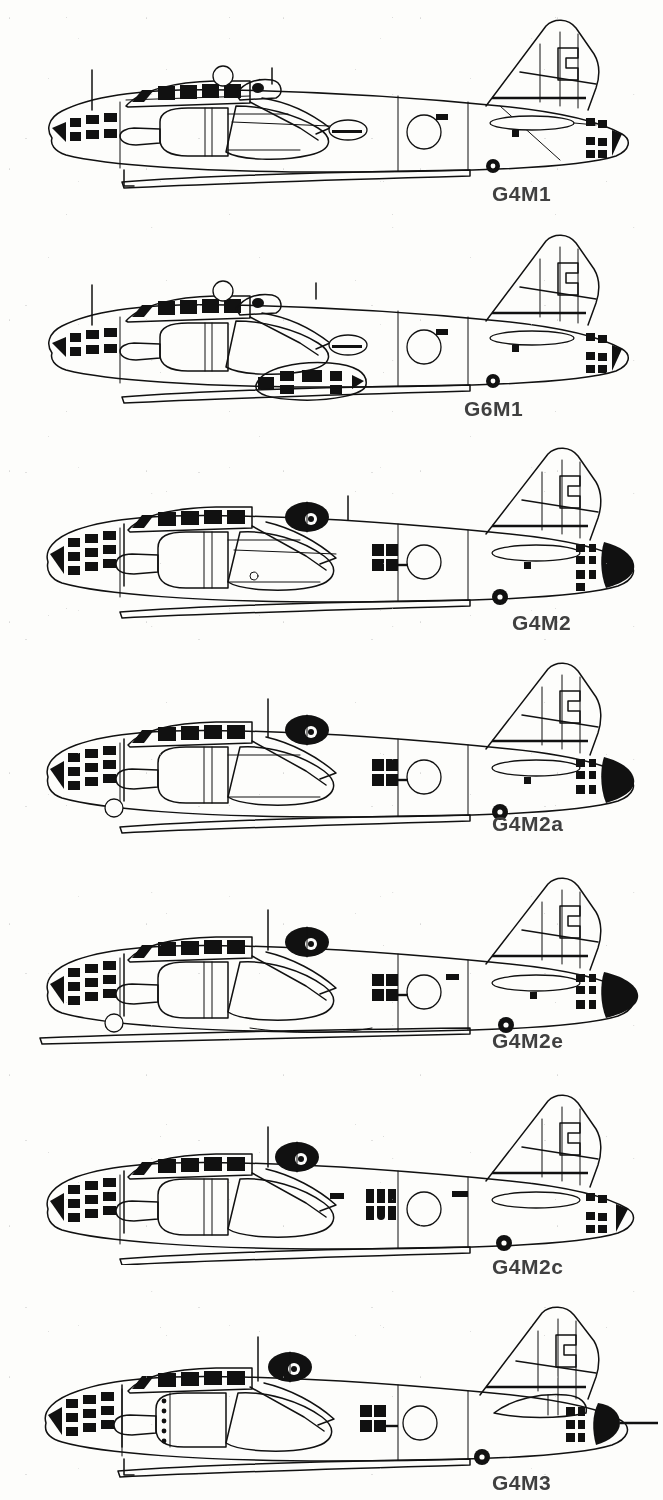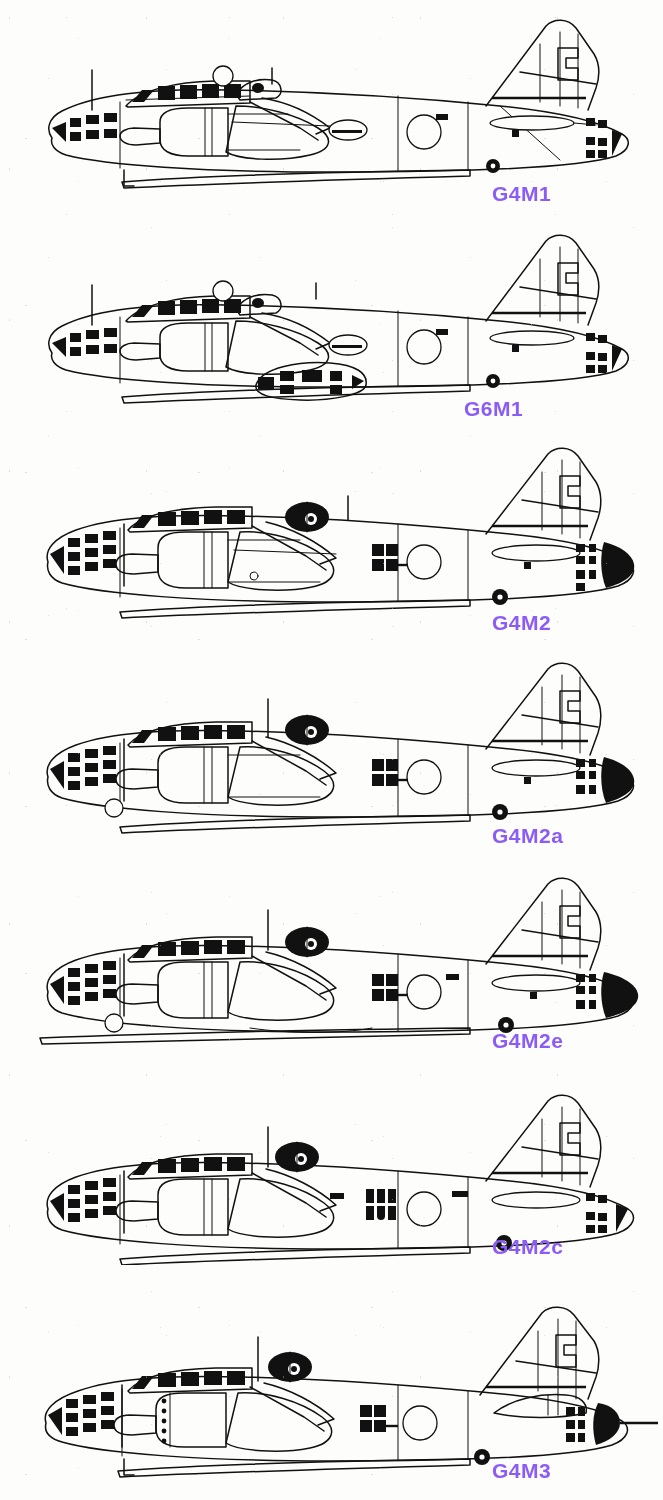--- a/index.html
+++ b/index.html
@@ -25,21 +25,21 @@
       radial-gradient(circle at 52% 27%, #cfcfcf 0 .5px, transparent .6px);
     background-size:137px 151px,211px 179px,163px 197px,241px 133px,
                     189px 211px,173px 167px,223px 191px,151px 143px;
   }
   .row{position:absolute;left:0;width:663px;}
   .label{
     position:absolute;
     font-weight:bold;
     font-size:21px;
     letter-spacing:.5px;
-    color:#8b5cf6;
+    color:#404040;
     white-space:nowrap;
   }
   svg{display:block;}
   .ln{fill:none;stroke:#111;stroke-width:1.5;stroke-linejoin:round;stroke-linecap:round;}
   .lnt{fill:none;stroke:#111;stroke-width:1;stroke-linejoin:round;stroke-linecap:round;}
   .lnh{fill:none;stroke:#111;stroke-width:2.4;stroke-linecap:butt;}
   .fl{fill:#111;stroke:none;}
   .wh{fill:#fdfdfb;stroke:#111;stroke-width:1.3;}
   .whn{fill:#fdfdfb;stroke:none;}
 </style>
@@ -297,21 +297,21 @@
           <path class="lnh" d="M398 125 L408 125"></path>
         </g>
         <rect class="fl" x="524" y="122" width="7" height="7"></rect>
       </g>
       <g>
         <path class="ln" d="M348 56 L348 80"></path>
         <circle class="fl" cx="500" cy="157" r="8"></circle>
         <circle class="whn" cx="500" cy="157" r="2.6"></circle>
       </g>
     </svg>
-    <div class="label" style="left:492px;top:171px">G4M2</div>
+    <div class="label" style="left:512px;top:171px">G4M2</div>
   </div>
 
   <div class="row" style="top:655px">
     <svg width="663" height="180" viewBox="0 0 663 180">
       <g>
         <path class="ln" d="M48 122 C 44 110, 54 98, 76 90 C 110 78, 160 74, 240 76 C 340 78, 430 86, 510 94 C 570 100, 608 110, 628 122 C 638 129, 634 140, 618 146 C 580 158, 470 162, 330 162 C 200 162, 100 154, 62 143 C 50 139, 46 130, 48 122 Z"></path>
         <path class="lnt" d="M120 88 L120 157"></path>
         <path class="lnt" d="M398 84 L398 161"></path>
         <path class="lnt" d="M468 90 L468 160"></path>
       </g>
@@ -384,21 +384,21 @@
         </g>
         <rect class="fl" x="524" y="122" width="7" height="7"></rect>
       </g>
       <g>
         <path class="ln" d="M268 44 L268 82"></path>
         <circle class="wh" cx="114" cy="153" r="9"></circle>
         <circle class="fl" cx="500" cy="157" r="8"></circle>
         <circle class="whn" cx="500" cy="157" r="2.6"></circle>
       </g>
     </svg>
-    <div class="label" style="left:492px;top:169px">G4M2a</div>
+    <div class="label" style="left:492px;top:157px">G4M2a</div>
   </div>
 
   <div class="row" style="top:870px">
     <svg width="663" height="180" viewBox="0 0 663 180">
       <g>
         <path class="ln" d="M48 122 C 44 110, 54 98, 76 90 C 110 78, 160 74, 240 76 C 340 78, 430 86, 510 94 C 570 100, 608 110, 628 122 C 638 129, 634 140, 618 146 C 580 158, 470 162, 330 162 C 200 162, 100 154, 62 143 C 50 139, 46 130, 48 122 Z"></path>
         <path class="lnt" d="M120 88 L120 157"></path>
         <path class="lnt" d="M398 84 L398 161"></path>
         <path class="lnt" d="M468 90 L468 160"></path>
       </g>
@@ -561,21 +561,21 @@
         </g>
         <rect class="fl" x="330" y="108" width="14" height="6"></rect>
         <rect class="fl" x="452" y="106" width="16" height="6"></rect>
       </g>
       <g>
         <path class="ln" d="M268 42 L268 82"></path>
         <circle class="fl" cx="504" cy="158" r="8"></circle>
         <circle class="whn" cx="504" cy="158" r="2.6"></circle>
       </g>
     </svg>
-    <div class="label" style="left:492px;top:150px">G4M2c</div>
+    <div class="label" style="left:492px;top:170px">G4M2c</div>
   </div>
 
   <div class="row" style="top:1295px">
     <svg width="663" height="185" viewBox="0 0 663 185">
       <g>
         <path class="ln" d="M46 128 C 42 116, 54 104, 78 96 C 112 84, 162 80, 242 82 C 342 84, 432 92, 512 100 C 566 106, 602 114, 622 126 C 632 133, 628 144, 612 150 C 574 162, 470 166, 330 166 C 200 166, 100 158, 62 147 C 48 143, 44 136, 46 128 Z"></path>
         <path class="lnt" d="M122 94 L122 161"></path>
         <path class="lnt" d="M398 90 L398 165"></path>
         <path class="lnt" d="M468 96 L468 164"></path>
       </g>
@@ -653,17 +653,17 @@
           <path class="lnh" d="M386 131 L398 131"></path>
         </g>
       </g>
       <g>
         <path class="ln" d="M258 42 L258 86"></path>
         <path class="ln" d="M124 164 L124 180 L134 180"></path>
         <circle class="fl" cx="482" cy="162" r="8"></circle>
         <circle class="whn" cx="482" cy="162" r="2.6"></circle>
       </g>
     </svg>
-    <div class="label" style="left:492px;top:164px">G4M3</div>
+    <div class="label" style="left:492px;top:176px">G4M3</div>
   </div>
 
   <div class="noise"></div>
 </div>
 
 </body></html>

